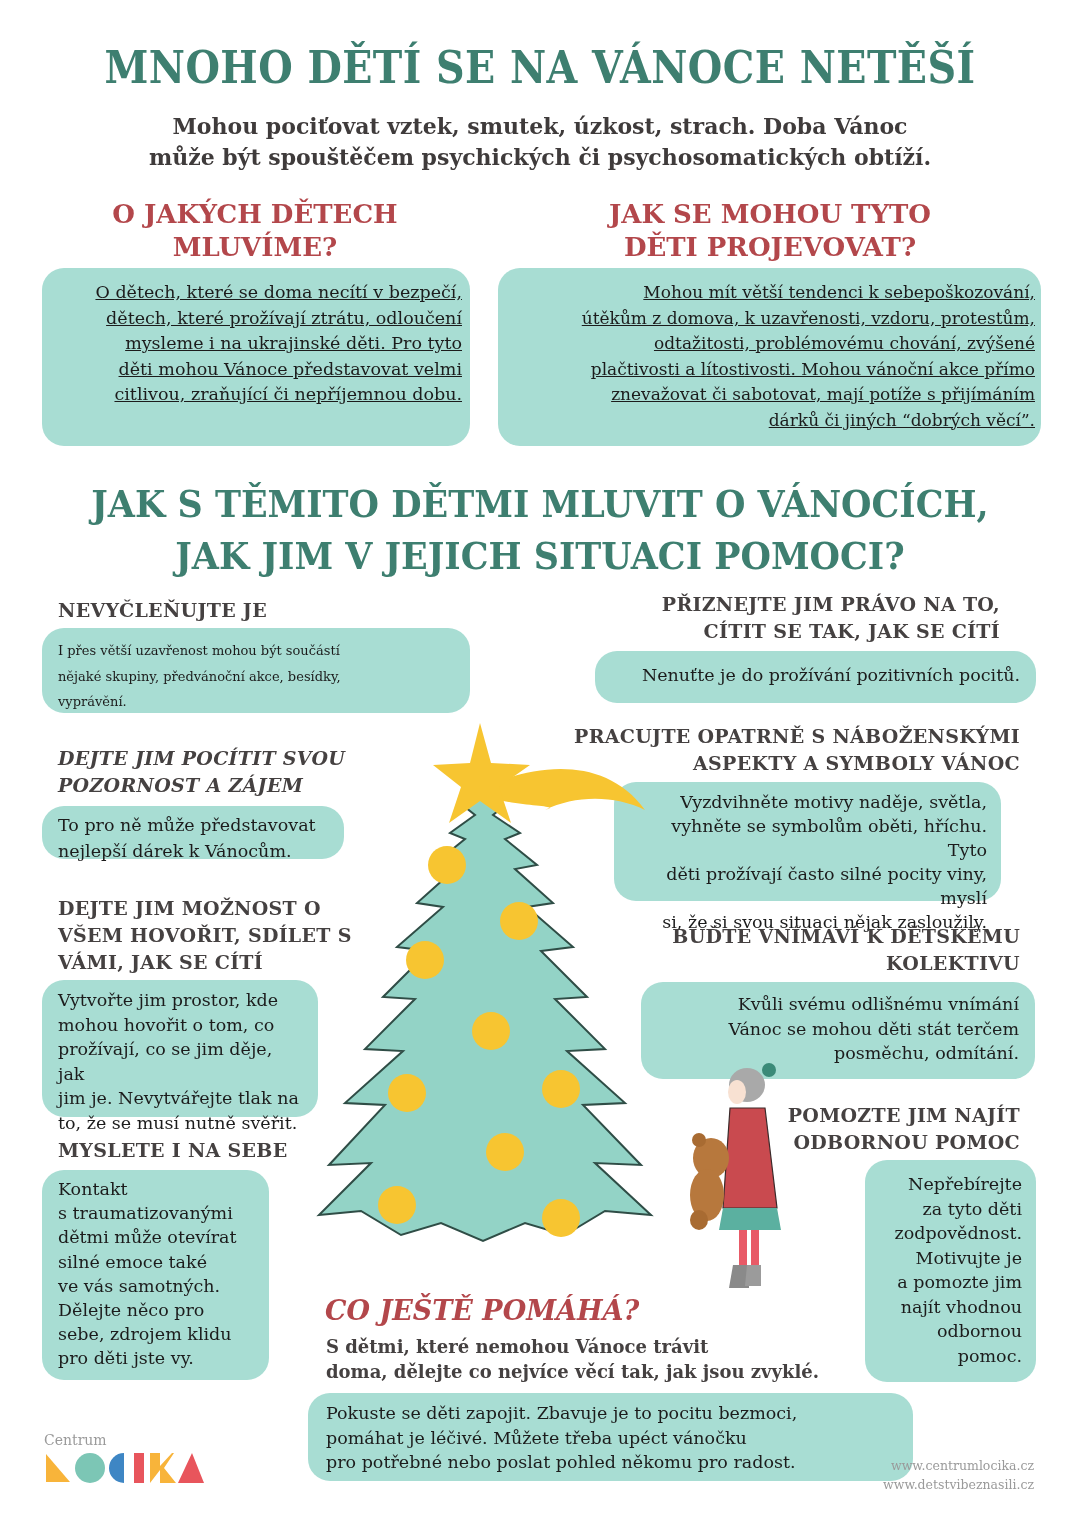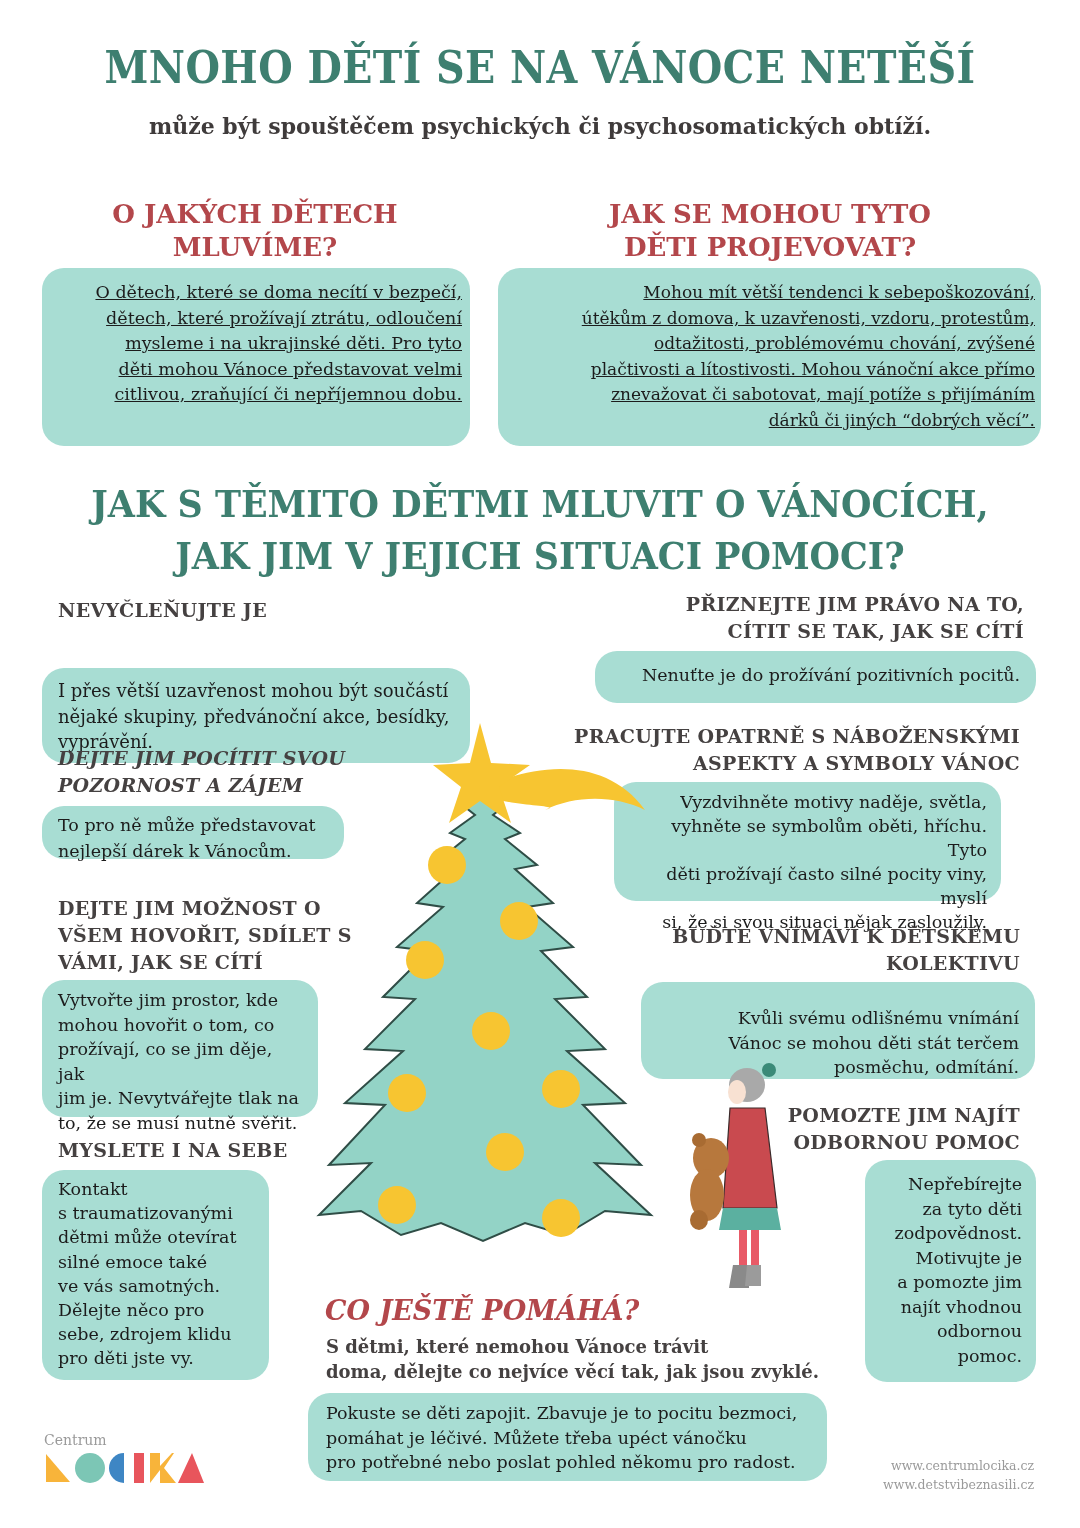--- a/index.html
+++ b/index.html
@@ -49,20 +49,21 @@
   .logo { position: absolute; left: 44px; top: 1432px; width: 160px; height: 60px; }
   .logo-caption { font-family: "DejaVu Serif", serif; font-size: 14px; color: #9a9a9a; }
   .illustration { position: absolute; }
   .lines span { display: block; }
 </style>
 </head>
 <body>
 
 <div class="main-title">MNOHO DĚTÍ SE NA VÁNOCE NETĚŠÍ</div>
 <div class="subtitle lines">
+  <span>Mohou pociťovat vztek, smutek, úzkost, strach. Doba Vánoc</span>
   <span>může být spouštěčem psychických či psychosomatických obtíží.</span>
 </div>
 
 <div class="red-heading lines" style="left:60px; top:198px; width:390px;">
   <span>O JAKÝCH DĚTECH</span>
   <span>MLUVÍME?</span>
 </div>
 <div class="box center lines" style="left:42px; top:268px; width:428px; height:178px; padding:12px 8px; font-size:17.5px;">
   <span>O dětech, které se doma necítí v bezpečí,</span>
   <span>dětech, které prožívají ztrátu, odloučení</span>
@@ -85,21 +86,21 @@
 </div>
 
 <div class="section-title lines">
   <span>JAK S TĚMITO DĚTMI MLUVIT O VÁNOCÍCH,</span>
   <span>JAK JIM V JEJICH SITUACI POMOCI?</span>
 </div>
 
 <div class="tip-heading lines" style="left:58px; top:597px;">
   <span>NEVYČLEŇUJTE JE</span>
 </div>
-<div class="box lines" style="left:42px; top:628px; width:428px; height:95px; padding:10px 16px; font-size:18px;margin-top:40px;">
+<div class="box lines" style="left:42px; top:628px; width:428px; height:85px; padding:10px 16px; font-size:13px;">
   <span>I přes větší uzavřenost mohou být součástí</span>
   <span>nějaké skupiny, předvánoční akce, besídky,</span>
   <span>vyprávění.</span>
 </div>
 
 <div class="tip-heading lines" style="left:58px; top:745px;font-style:italic;">
   <span>DEJTE JIM POCÍTIT SVOU</span>
   <span>POZORNOST A ZÁJEM</span>
 </div>
 <div class="box lines" style="left:42px; top:806px; width:302px; height:53px; padding:7px 16px; font-size:17.5px;">
@@ -127,21 +128,21 @@
   <span>Kontakt</span>
   <span>s traumatizovanými</span>
   <span>dětmi může otevírat</span>
   <span>silné emoce také</span>
   <span>ve vás samotných.</span>
   <span>Dělejte něco pro</span>
   <span>sebe, zdrojem klidu</span>
   <span>pro děti jste vy.</span>
 </div>
 
-<div class="tip-heading right lines" style="right:56px; top:591px;">
+<div class="tip-heading right lines" style="right:80px; top:591px;">
   <span>PŘIZNEJTE JIM PRÁVO NA TO,</span>
   <span>CÍTIT SE TAK, JAK SE CÍTÍ</span>
 </div>
 <div class="box right lines" style="left:595px; top:651px; width:441px; height:52px; padding:12px 16px; font-size:17.5px;">
   <span>Nenuťte je do prožívání pozitivních pocitů.</span>
 </div>
 
 <div class="tip-heading right lines" style="right:60px; top:723px;">
   <span>PRACUJTE OPATRNĚ S NÁBOŽENSKÝMI</span>
   <span>ASPEKTY A SYMBOLY VÁNOC</span>
@@ -150,21 +151,21 @@
   <span>Vyzdvihněte motivy naděje, světla,</span>
   <span>vyhněte se symbolům oběti, hříchu. Tyto</span>
   <span>děti prožívají často silné pocity viny, myslí</span>
   <span>si, že si svou situaci nějak zasloužily.</span>
 </div>
 
 <div class="tip-heading right lines" style="right:60px; top:923px;">
   <span>BUĎTE VNÍMAVÍ K DĚTSKÉMU</span>
   <span>KOLEKTIVU</span>
 </div>
-<div class="box right lines" style="left:641px; top:982px; width:394px; height:97px; padding:24px 16px; font-size:17.5px; line-height:24.5px;">
+<div class="box right lines" style="left:641px; top:982px; width:394px; height:97px; padding:10px 16px; font-size:17.5px; line-height:24.5px;">
   <span>Kvůli svému odlišnému vnímání</span>
   <span>Vánoc se mohou děti stát terčem</span>
   <span>posměchu, odmítání.</span>
 </div>
 
 <div class="tip-heading right lines" style="right:60px; top:1102px;">
   <span>POMOZTE JIM NAJÍT</span>
   <span>ODBORNOU POMOC</span>
 </div>
 <div class="box right lines" style="left:865px; top:1160px; width:171px; height:222px; padding:12px 14px; font-size:17.5px; line-height:24.5px;">
@@ -226,21 +227,21 @@
     <ellipse cx="14" cy="160" rx="9" ry="10" fill="#a86b32"></ellipse>
     <circle cx="14" cy="80" r="7" fill="#a86b32"></circle>
   </g>
 </svg>
 
 <div class="red-heading" style="left:325px; top:1294px; text-align:left; font-size:27px;font-style:italic;">CO JEŠTĚ POMÁHÁ?</div>
 <div class="intro-bold lines" style="left:326px; top:1334px;">
   <span>S dětmi, které nemohou Vánoce trávit</span>
   <span>doma, dělejte co nejvíce věcí tak, jak jsou zvyklé.</span>
 </div>
-<div class="box lines" style="left:308px; top:1393px; width:519px; height:88px; padding:8px 18px; font-size:17.5px; line-height:24.5px;">
+<div class="box lines" style="left:308px; top:1393px; width:605px; height:88px; padding:8px 18px; font-size:17.5px; line-height:24.5px;">
   <span>Pokuste se děti zapojit. Zbavuje je to pocitu bezmoci,</span>
   <span>pomáhat je léčivé. Můžete třeba upéct vánočku</span>
   <span>pro potřebné nebo poslat pohled někomu pro radost.</span>
 </div>
 
 <div class="logo">
   <div class="logo-caption">Centrum</div>
   <svg width="160" height="36" viewBox="0 0 160 36">
     <title>LOCIKA</title>
     <polygon points="2,34 2,6 26,34" fill="#f8b43a"></polygon>

